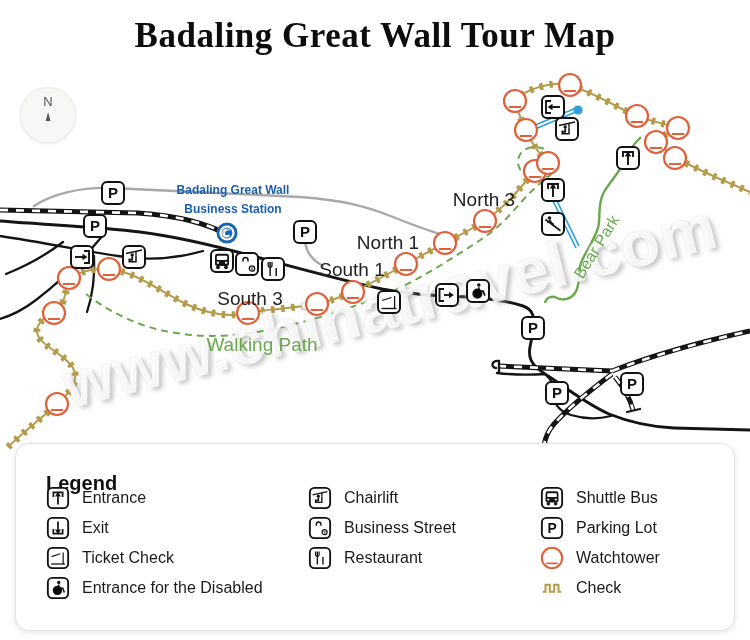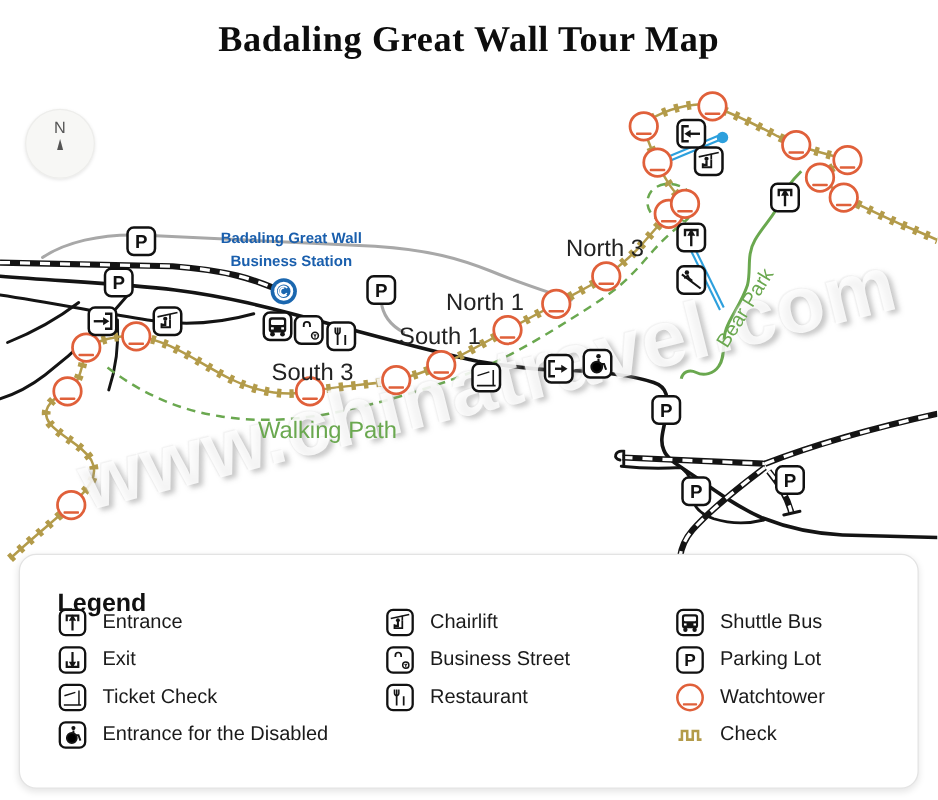--- a/index.html
+++ b/index.html
@@ -6,21 +6,21 @@
     --wall:#b39b4a; --tower:#e0603a; --green:#6aa84f; --blue:#2da0dd;
     --stationblue:#1b67af; --labelblue:#1a5fad; --road:#141414; --gray:#a8a8a8;
   }
   html,body{margin:0;padding:0;background:#fff;}
   .stage{position:relative;width:750px;height:640px;background:#fff;overflow:hidden;
          font-family:"Liberation Sans",sans-serif;}
   svg{position:absolute;left:0;top:0;}
   .abs{position:absolute;}
   .ctr{transform:translateX(-50%);white-space:nowrap;}
   .title{left:375px;top:16px;font-family:"Liberation Serif",serif;font-weight:bold;
-         font-size:29px;color:#0d0d0d;letter-spacing:.5px;}
+         font-size:35px;color:#0d0d0d;letter-spacing:.5px;}
   .maplabel{font-size:19px;color:#222;}
   .green-label{color:var(--green);}
   .station-label{left:233px;top:181px;text-align:center;font-size:12px;font-weight:600;
                  line-height:19px;color:var(--labelblue);}
   .bearpark{left:597px;top:247px;transform:translate(-50%,-50%) rotate(-58deg);
             font-size:16px;color:var(--green);}
   .watermark{left:390px;top:306px;transform:translate(-50%,-50%) rotate(-14deg);
              font-size:64px;font-weight:bold;letter-spacing:1px;color:rgba(255,255,255,.82);
              text-shadow:3px 3px 4px rgba(145,145,145,.5),-1px -1px 1px rgba(220,220,220,.35);
              z-index:3;pointer-events:none;}

